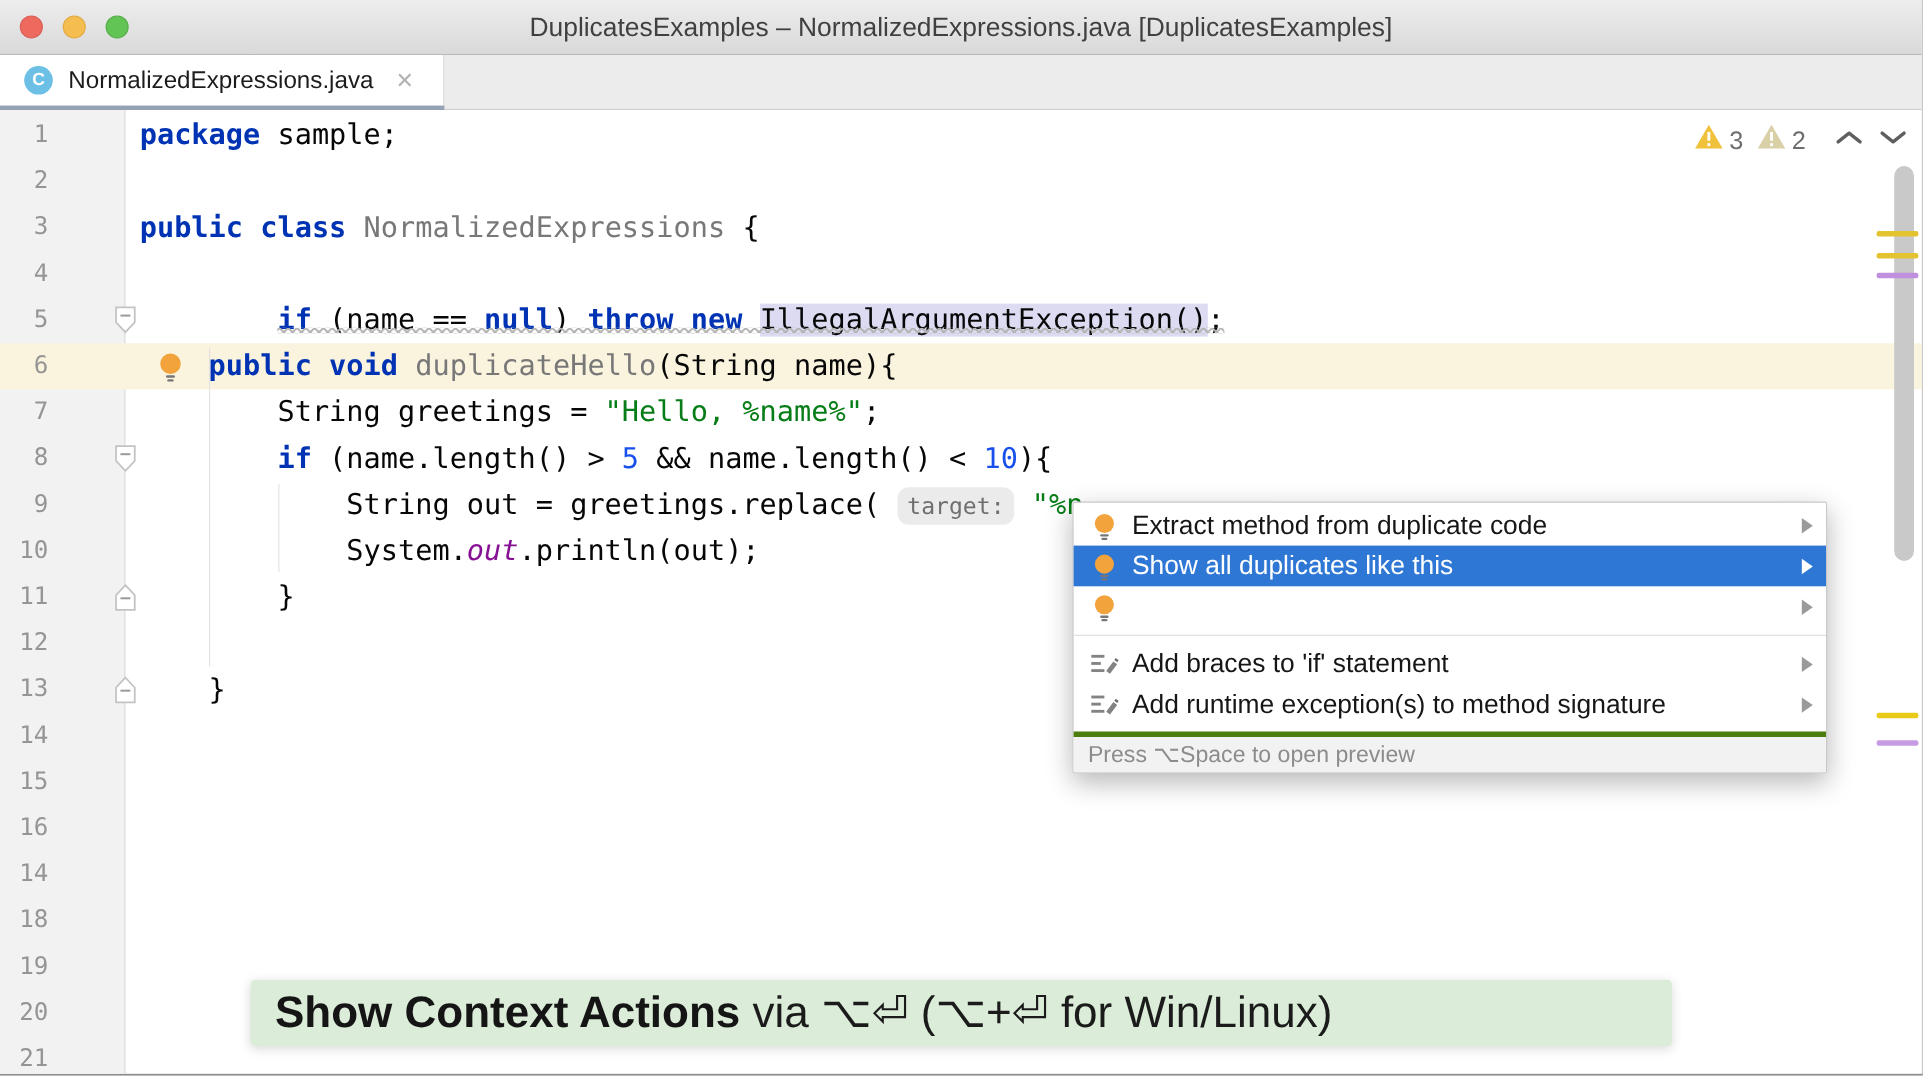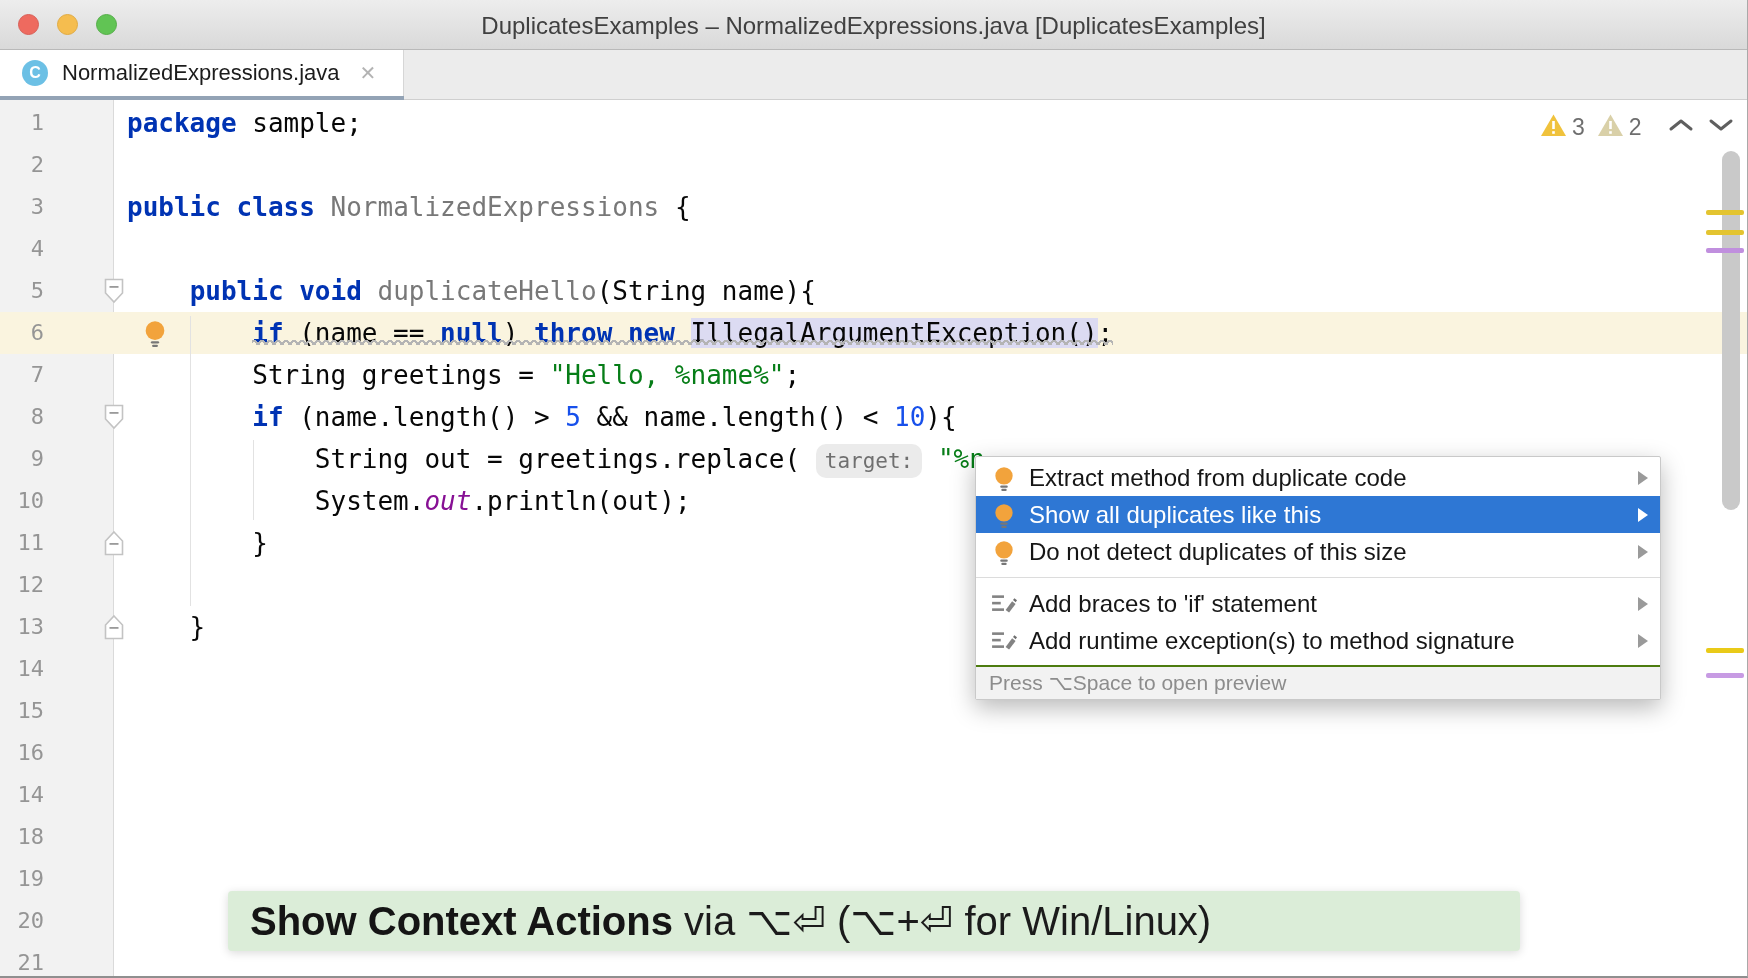--- a/index.html
+++ b/index.html
@@ -72,21 +72,21 @@
     z-index:20;box-sizing:border-box;padding-top:2px;}
   .menu-item{height:37px;display:flex;align-items:center;padding:0 12px 0 15px;cursor:pointer;}
   .menu-item .mi-icon{width:26px;height:26px;flex:0 0 26px;display:flex;align-items:center;justify-content:center;}
   .menu-item .mi-label{font-size:24px;color:#161616;margin-left:12px;white-space:nowrap;}
   .menu-item.selected{background:#2E77D4;}
   .menu-item.selected .mi-label{color:#ffffff;}
   .mi-arrow{margin-left:auto;width:0;height:0;border-left:10px solid #9a9a9a;
     border-top:7px solid transparent;border-bottom:7px solid transparent;}
   .menu-item.selected .mi-arrow{border-left-color:#ffffff;}
   .menu-sep{border-top:1px solid #dcdcdc;margin:7px 0;}
-  .popup-footer{height:32px;background:#f2f2f2;border-top:2px solid #4d7c0f;
+  .popup-footer{height:32px;background:#f2f2f2;border-top:5px solid #4d7c0f;
     display:flex;align-items:center;padding-left:13px;font-size:21px;color:#8c8c8c;margin-top:6px;}
 
   
   .banner{position:absolute;left:228px;top:891px;width:1292px;height:60px;background:#DBEDD8;
     border-radius:4px;box-shadow:0 2px 10px rgba(0,0,0,0.15);display:flex;align-items:center;
     z-index:30;padding-left:22px;box-sizing:border-box;}
   .banner .b-bold{font-size:40px;font-weight:700;color:#151515;}
   .banner .b-rest{font-size:40px;color:#1b1b1b;white-space:pre;}
 </style>
 </head>
@@ -138,22 +138,22 @@
         <div class="num">18</div>
         <div class="num">19</div>
         <div class="num">20</div>
         <div class="num">21</div>
       </div>
     <div class="code" id="code-lines">
         <div class="code-line"><span class="kw">package</span><span class="pl"> sample;</span></div>
         <div class="code-line"></div>
         <div class="code-line"><span class="kw">public</span><span class="pl"> </span><span class="kw">class</span><span class="pl"> </span><span class="cls">NormalizedExpressions</span><span class="pl"> {</span></div>
         <div class="code-line"></div>
+        <div class="code-line"><span class="pl">        </span><span class="wavy"><span class="kw">if</span><span class="pl"> (name == </span><span class="kw">null</span><span class="pl">) </span><span class="kw">throw</span><span class="pl"> </span><span class="kw">new</span><span class="pl"> </span><span class="pl dup">IllegalArgumentException()</span><span class="pl">;</span></span></div>
         <div class="code-line"><span class="pl">    </span><span class="kw">public</span><span class="pl"> </span><span class="kw">void</span><span class="pl"> </span><span class="cls">duplicateHello</span><span class="pl">(String name){</span></div>
-        <div class="code-line"><span class="pl">        </span><span class="wavy"><span class="kw">if</span><span class="pl"> (name == </span><span class="kw">null</span><span class="pl">) </span><span class="kw">throw</span><span class="pl"> </span><span class="kw">new</span><span class="pl"> </span><span class="pl dup">IllegalArgumentException()</span><span class="pl">;</span></span></div>
         <div class="code-line"><span class="pl">        String greetings = </span><span class="str">"Hello, %name%"</span><span class="pl">;</span></div>
         <div class="code-line"><span class="pl">        </span><span class="kw">if</span><span class="pl"> (name.length() &gt; </span><span class="numlit">5</span><span class="pl"> &amp;&amp; name.length() &lt; </span><span class="numlit">10</span><span class="pl">){</span></div>
         <div class="code-line"><span class="pl">            String out = greetings.replace( </span><span class="hint">target:</span><span class="pl"> </span><span class="str">"%n</span></div>
         <div class="code-line"><span class="pl">            System.</span><span class="fld">out</span><span class="pl">.println(out);</span></div>
         <div class="code-line"><span class="pl">        }</span></div>
         <div class="code-line"></div>
         <div class="code-line"><span class="pl">    }</span></div>
         <div class="code-line"></div>
         <div class="code-line"></div>
         <div class="code-line"></div>
@@ -242,21 +242,20 @@
             <span class="mi-arrow"></span>
           </div>
           <div class="menu-item">
             <span class="mi-icon">
               <svg width="26" height="26" viewBox="0 0 24 24">
                 <circle cx="12" cy="10" r="8" fill="#F2A33C"></circle>
                 <rect x="8.5" y="19" width="7" height="2" rx="1" fill="#777"></rect>
                 <rect x="9.5" y="22" width="5" height="2" rx="1" fill="#777"></rect>
               </svg>
             </span>
-            <span class="mi-label">Do not detect duplicates of this size</span>
             <span class="mi-arrow"></span>
           </div>
           <div class="menu-sep"></div>
           <div class="menu-item">
             <span class="mi-icon">
               <svg width="26" height="26" viewBox="0 0 24 24">
                 <rect x="1" y="4" width="11" height="2.4" fill="#838383"></rect>
                 <rect x="1" y="10" width="8" height="2.4" fill="#838383"></rect>
                 <rect x="1" y="16" width="11" height="2.4" fill="#838383"></rect>
                 <path d="M13.5 17.5 L19.5 9.5 L22.7 11.9 L16.7 19.9 Z" fill="#838383"></path>

